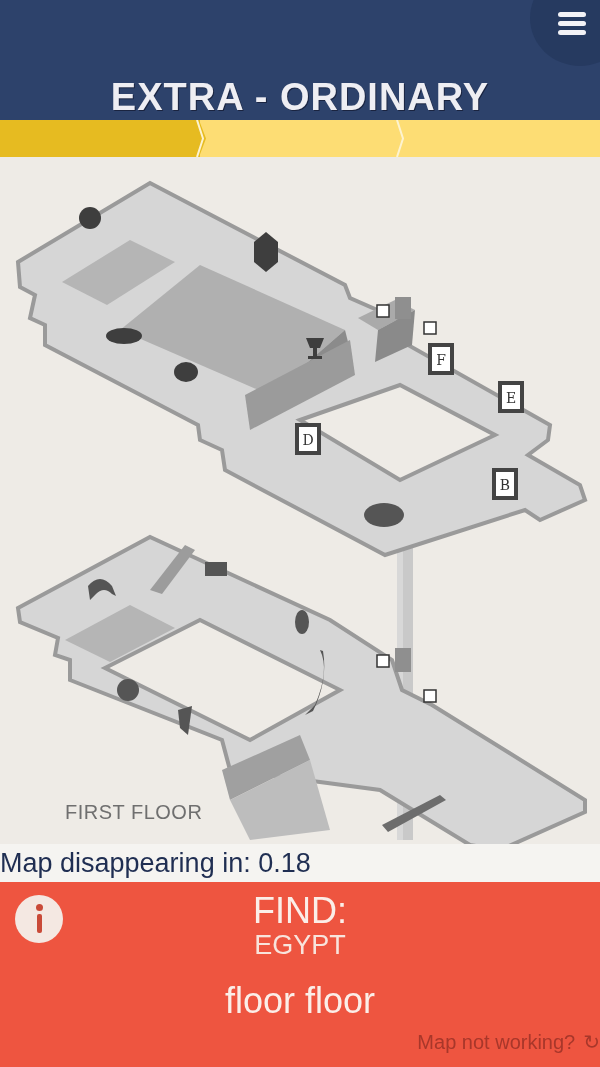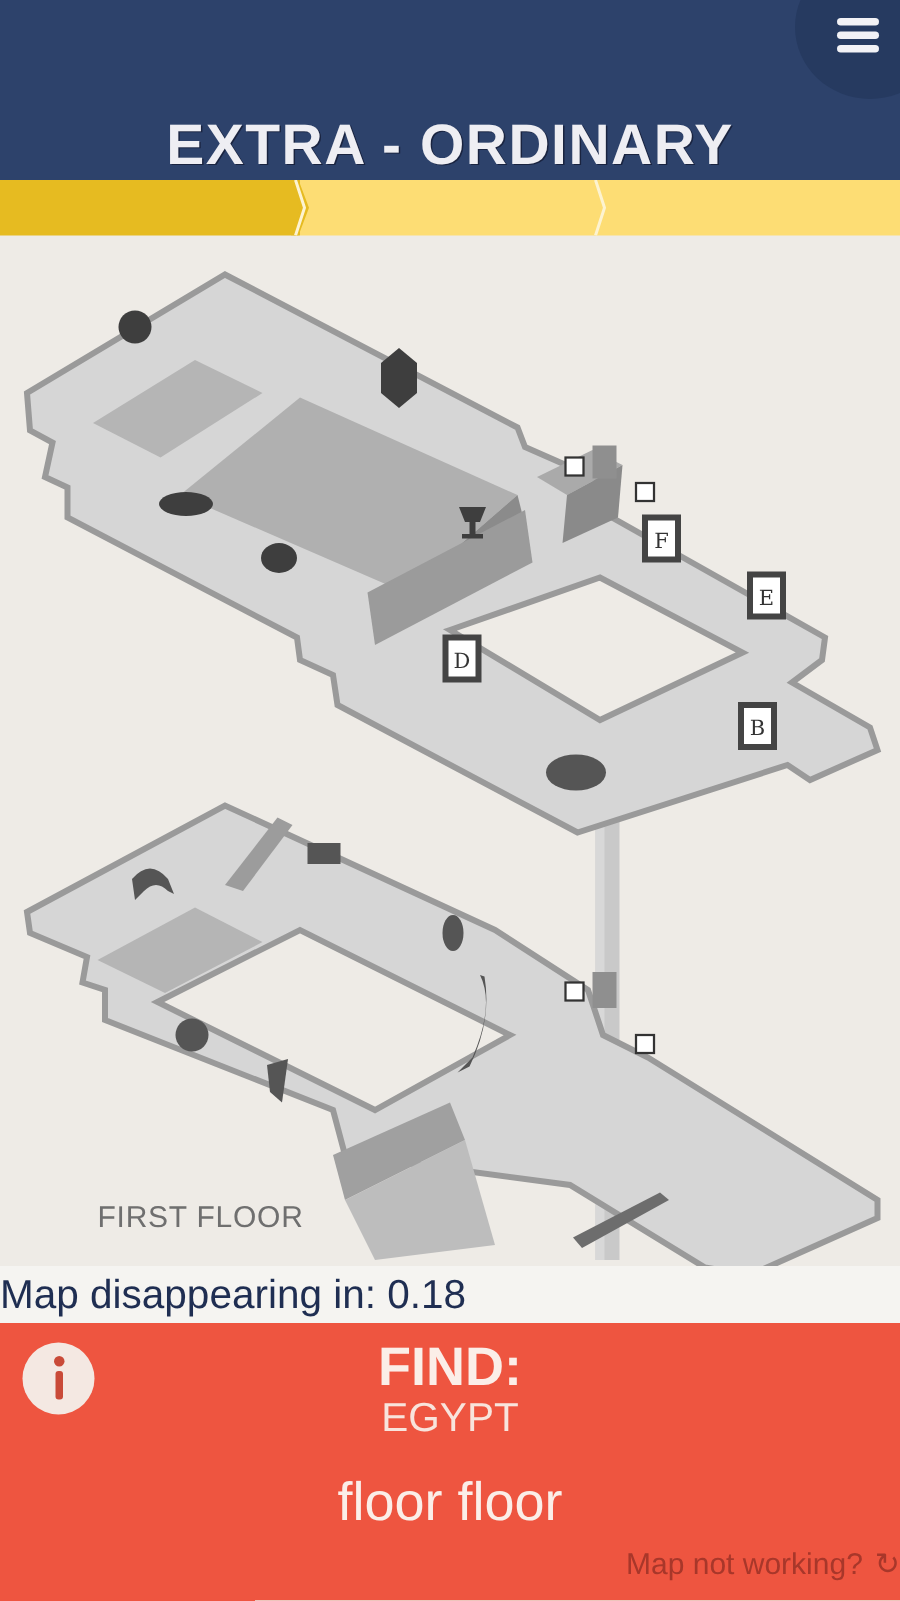--- a/index.html
+++ b/index.html
@@ -15,21 +15,21 @@
   .seg.done { background: #e6bb21; }
   .seg.todo { background: #fddd74; }
   .seg .chev { position: absolute; right: -6px; top: 0; width: 12px; height: 37px; z-index: 2; }
   .map { position: absolute; left: 0; top: 157px; width: 600px; height: 687px; }
   .floor-label { position: absolute; color: #6f6f6f; font-family: "Liberation Sans", sans-serif; font-size: 20px; letter-spacing: 0.5px; }
   .timer { position: absolute; left: 0; top: 844px; width: 600px; height: 38px; background: rgba(245,244,242,0.92); color: #1f2e52; font-family: "Liberation Sans", sans-serif; font-size: 27px; line-height: 38px; }
   .find-panel { position: absolute; left: 0; top: 882px; width: 600px; height: 185px; background: #ee5540; }
   .info-btn { position: absolute; left: 15px; top: 13px; width: 48px; height: 48px; border-radius: 50%; background: #f4e8e2; cursor: pointer; }
   .info-btn .dot { position: absolute; left: 21px; top: 9px; width: 7px; height: 7px; border-radius: 50%; background: #c94a38; }
   .info-btn .stem { position: absolute; left: 22px; top: 19px; width: 5px; height: 19px; border-radius: 2px; background: #c94a38; }
-  .find-title { position: absolute; left: 0; top: 8px; width: 600px; text-align: center; color: #fbeee8; font-family: "Liberation Sans", sans-serif; font-weight: bold; font-size: 36px; }
+  .find-title { position: absolute; left: 0; top: 8px; width: 600px; text-align: center; color: #fbeee8; font-family: "Liberation Sans", sans-serif; font-weight: normal; font-size: 36px; }
   .find-target { position: absolute; left: 0; top: 48px; width: 600px; text-align: center; color: #f8e4dc; font-family: "Liberation Sans", sans-serif; font-size: 27px; }
   .find-floor { position: absolute; left: 0; top: 98px; width: 600px; text-align: center; color: #fbeee8; font-family: "Liberation Sans", sans-serif; font-size: 36px; }
   .help-link { position: absolute; left: 0; top: 148px; width: 600px; text-align: right; color: #a8372a; font-family: "Liberation Sans", sans-serif; font-size: 20px; cursor: pointer; }
   .help-link .refresh { margin-left: 8px; font-size: 20px; }
 </style>
 </head>
 <body>
 
 <div class="app">
 

